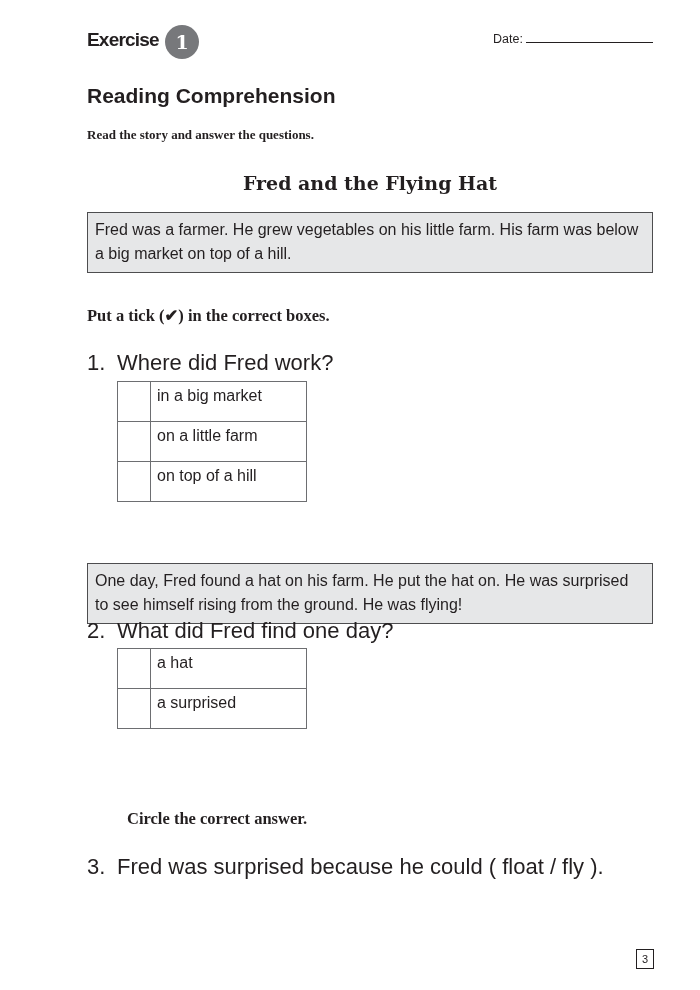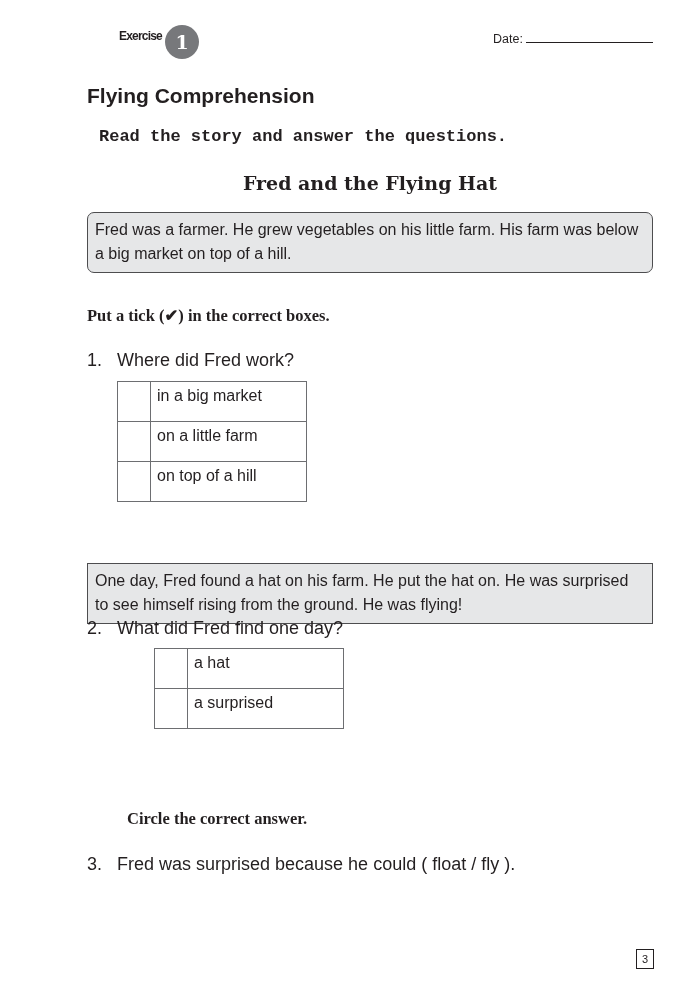--- a/index.html
+++ b/index.html
@@ -3,53 +3,52 @@
   <meta charset="utf-8">
   <style>
     html, body { margin: 0; padding: 0; background: #ffffff; }
     body {
       width: 700px; height: 990px; position: relative; overflow: hidden;
       font-family: "DejaVu Sans", "Liberation Sans", sans-serif;
       color: #231f20;
     }
     .abs { position: absolute; }
     .exercise-label {
-      left: 87px; top: 29px; font-size: 12px; font-weight: bold; letter-spacing: -0.8px;
+      left: 87px; top: 29px; font-size: 19px; font-weight: bold; letter-spacing: -0.8px;
       font-family: "Liberation Sans", sans-serif;
-      margin-left: 32px;
     }
     .exercise-num {
       left: 165px; top: 25px; width: 34px; height: 34px; border-radius: 50%;
       background: #77787b; color: #fff; font-family: "DejaVu Serif", serif;
       font-weight: bold; font-size: 19px; text-align: center; line-height: 34px;
     }
     .date-label { left: 493px; top: 32px; font-size: 12.5px; font-family: "Liberation Sans", sans-serif; text-align: right; }
     .date-line { left: 526px; top: 42px; width: 127px; border-bottom: 1px solid #231f20; height: 0; }
     .title {
       left: 87px; top: 84px; font-size: 21px; font-weight: bold; font-family: "Liberation Sans", sans-serif;
     }
     .instruction {
-      left: 99px; top: 127px; font-size: 17px; font-weight: bold; font-family: Liberation Mono, monospace;
+      left: 87px; top: 127px; font-size: 13px; font-weight: bold; font-family: Liberation Serif, serif;
     }
     .story-title {
       left: 0; width: 740px; text-align: center; top: 172px; font-size: 19px; font-weight: bold;
       font-family: "DejaVu Serif", serif;
     }
     .passage {
       left: 87px; width: 549px; border: 1.5px solid #4d4d4f; background: #e6e7e8;
       padding: 5px 8px 6px 7px; font-size: 16px; line-height: 24px;
       font-family: "Liberation Sans", sans-serif;
     }
-    .p1 { top: 212px; border-radius: 7px; }
+    .p1 { top: 212px; }
     .p2 { top: 563px; }
     .section-head {
       left: 87px; font-size: 16.5px; font-weight: bold; font-family: Liberation Serif, serif;
     }
     .question {
-      left: 87px; font-size: 18px; font-family: "Liberation Sans", sans-serif;
+      left: 87px; font-size: 22px; font-family: "Liberation Sans", sans-serif;
     }
     .question .num { display: inline-block; width: 30px; }
     .choices {
       left: 117px; border-collapse: collapse; font-family: "Liberation Sans", sans-serif; font-size: 16px;
     }
     .choices td { border: 1px solid #6d6e71; height: 39px; vertical-align: top; padding: 0; }
     .choices td.box { width: 32px; }
     .choices td.label { width: 156px; padding: 5px 0 12px 6px; box-sizing: border-box; }
     .page-num {
       left: 636px; top: 949px; width: 16px; height: 18px; border: 1px solid #231f20;
@@ -58,21 +57,21 @@
   </style>
 </head>
 <body>
 
 <div class="abs exercise-label">Exercise</div>
 <div class="abs exercise-num">1</div>
 
 <div class="abs date-label">Date:</div>
 <div class="abs date-line"></div>
 
-<div class="abs title">Flying Comprehension</div>
+<div class="abs title">Reading Comprehension</div>
 <div class="abs instruction">Read the story and answer the questions.</div>
 <div class="abs story-title">Fred and the Flying Hat</div>
 
 <div class="abs passage p1">Fred was a farmer. He grew vegetables on his little farm. His farm was below a big market on top of a hill.</div>
 
 <div class="abs section-head" style="top:306px;">Put a tick (✔) in the correct boxes.</div>
 
 <div class="abs question" style="top:350px;">
   <span class="num">1.</span><span>Where did Fred work?</span>
 </div>
@@ -93,21 +92,21 @@
   </tr>
 </tbody>
   </table>
 
 <div class="abs passage p2">One day, Fred found a hat on his farm. He put the hat on. He was surprised to see himself rising from the ground. He was flying!</div>
 
 <div class="abs question" style="top:618px;">
   <span class="num">2.</span><span>What did Fred find one day?</span>
 </div>
 
-<table class="abs choices" style="top:648px;margin-left:37px;">
+<table class="abs choices" style="top:648px;">
   <tbody>
       <tr>
     <td class="box"></td>
     <td class="label">a hat</td>
   </tr>
   <tr>
     <td class="box"></td>
     <td class="label">a surprised</td>
   </tr>
 </tbody>

